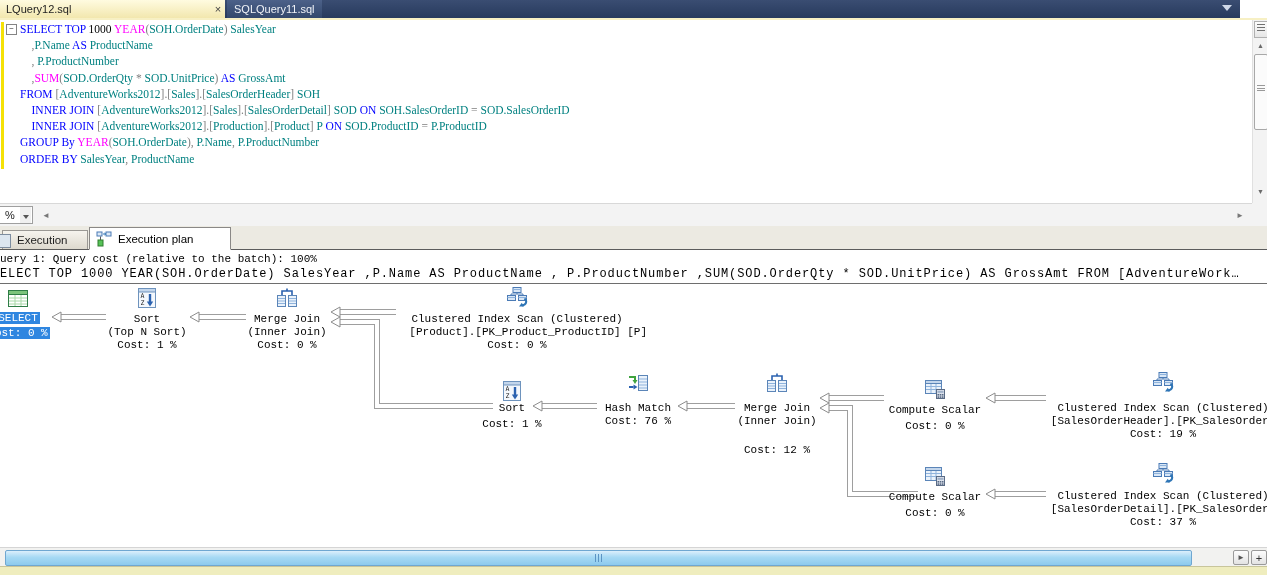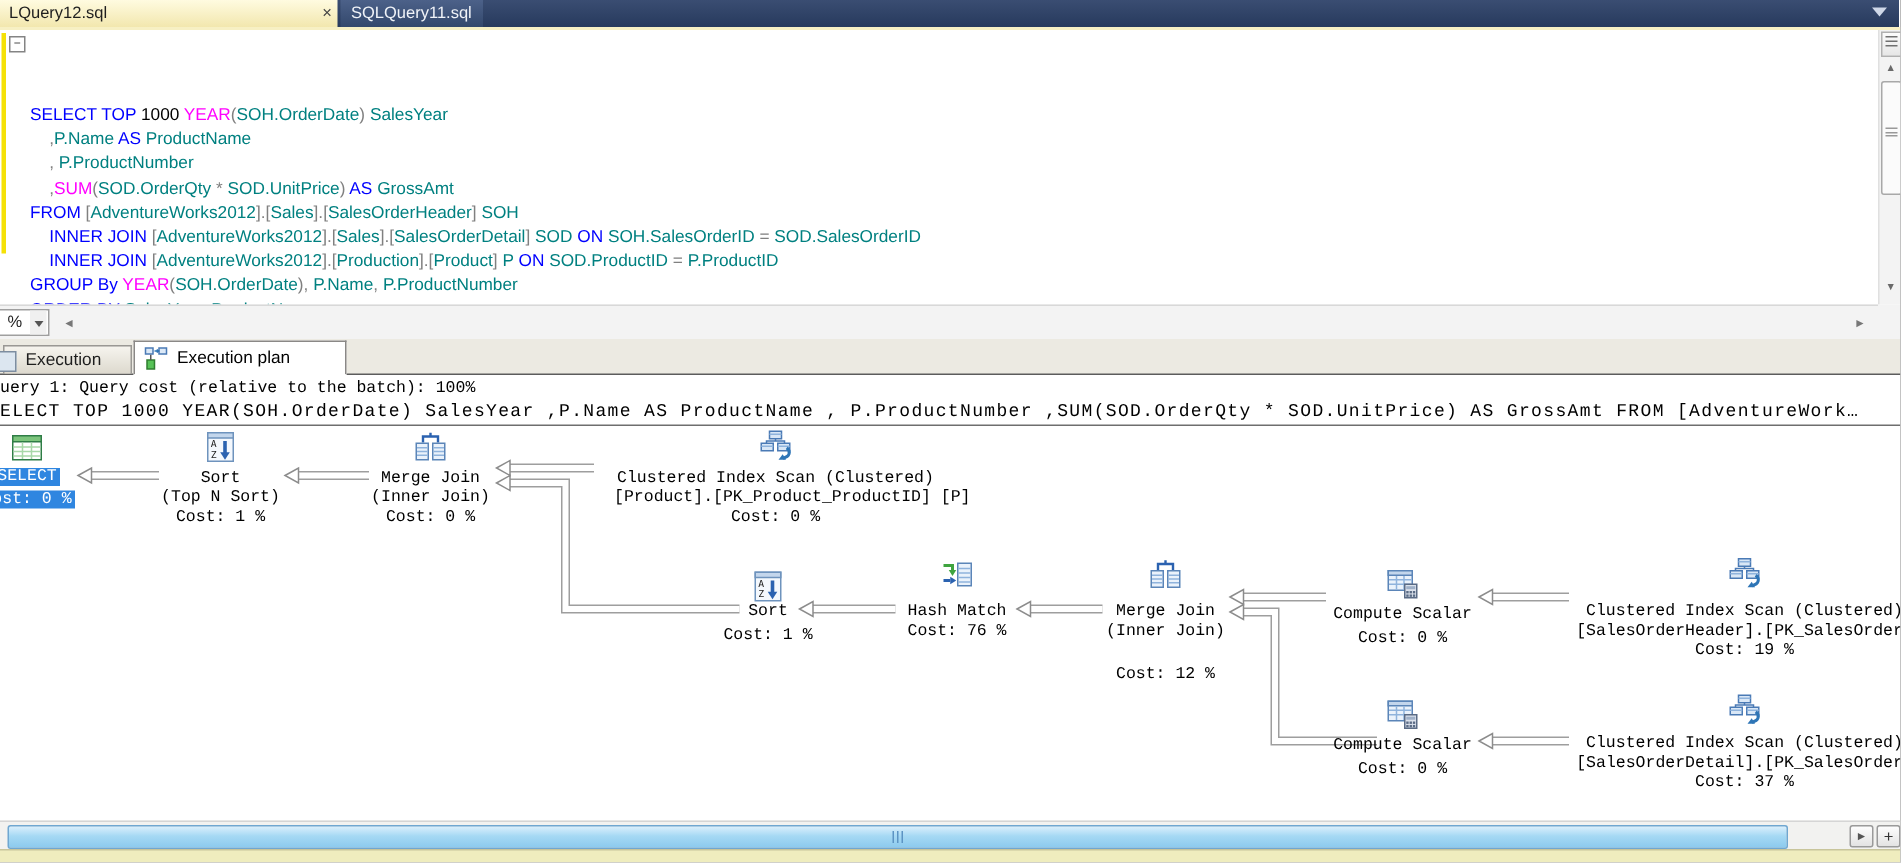--- a/index.html
+++ b/index.html
@@ -1,37 +1,37 @@
 <!DOCTYPE html>
 <html><head>
 <meta charset="utf-8">
 <style>
   html,body{margin:0;padding:0;background:#888;}
   #app{position:relative;width:1267px;height:575px;background:#fff;overflow:hidden;
        font-family:"Liberation Sans",sans-serif;}
   
   #tabstrip{position:absolute;left:0;top:0;width:1240px;height:18px;
-    background:linear-gradient(#3a4d72,#273a5d);padding-left:26px;}
+    background:linear-gradient(#3a4d72,#273a5d);}
   .doc-tab{position:absolute;top:0;height:18px;font-size:11px;line-height:18px;white-space:nowrap;}
   #tab-active{left:0;width:225px;background:linear-gradient(#fffbe0,#f2e7ae);color:#1e1e1e;
     padding-left:6px;box-sizing:border-box;}
   #tab-close{position:absolute;left:211px;top:1px;width:14px;height:16px;color:#444;
     font-size:11px;line-height:16px;text-align:center;cursor:default;}
   #tab-inactive{left:227px;width:95px;background:linear-gradient(#4c6189,#33486c);color:#f0f3f8;
     padding-left:7px;box-sizing:border-box;}
   #tabstrip-dd{position:absolute;right:8px;top:5px;width:0;height:0;
     border-left:5px solid transparent;border-right:5px solid transparent;border-top:6px solid #cfd8e8;}
   #accent-top{position:absolute;left:0;top:18px;width:1267px;height:2px;background:#f7f0c4;}
   
   #editor{position:absolute;left:0;top:20px;width:1252px;height:183px;background:#fff;overflow:hidden;}
   #change-bar{position:absolute;left:1px;top:2px;width:3px;height:147px;background:#f5e106;}
   #collapse-box{position:absolute;left:6px;top:4px;width:9px;height:9px;border:1px solid #848484;
     background:#fff;font-size:8px;line-height:7px;text-align:center;color:#333;}
   #code-lines{position:absolute;left:20px;top:1px;
-    font-family:Liberation Sans, sans-serif;font-size:11.5px;line-height:16.2px;white-space:pre;margin-top:48px;}
+    font-family:Liberation Serif, serif;font-size:11.5px;line-height:16.2px;white-space:pre;}
   .tok-k{color:#0000ff}.tok-f{color:#ff00ff}.tok-i{color:#008080}
   .tok-g{color:#808080}.tok-n{color:#000}.tok-p{color:#000}
   
   #v-scroll{position:absolute;left:1252px;top:20px;width:15px;height:183px;background:#f3f3f3;border-left:1px solid #e0e0e0;box-sizing:border-box;}
   #v-split{position:absolute;left:1px;top:1px;width:12px;height:15px;border:1px solid #b0b0b0;
     background:linear-gradient(#fcfcfc,#e6e6e6);}
   #v-split i{display:block;height:1px;background:#707070;margin:2px 2px 0 2px;}
   .sb-arrow{position:absolute;font-size:7px;color:#6a6a6a;width:15px;text-align:center;}
   #v-up{top:22px;left:0;}
   #v-thumb{position:absolute;left:1px;top:34px;width:12px;height:74px;background:#fbfbfb;

